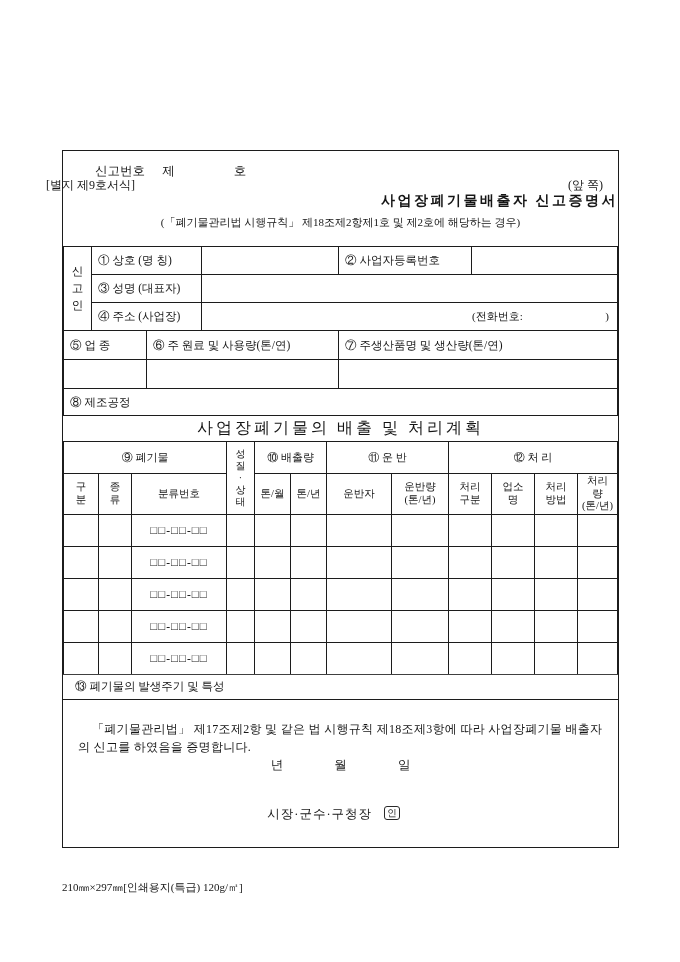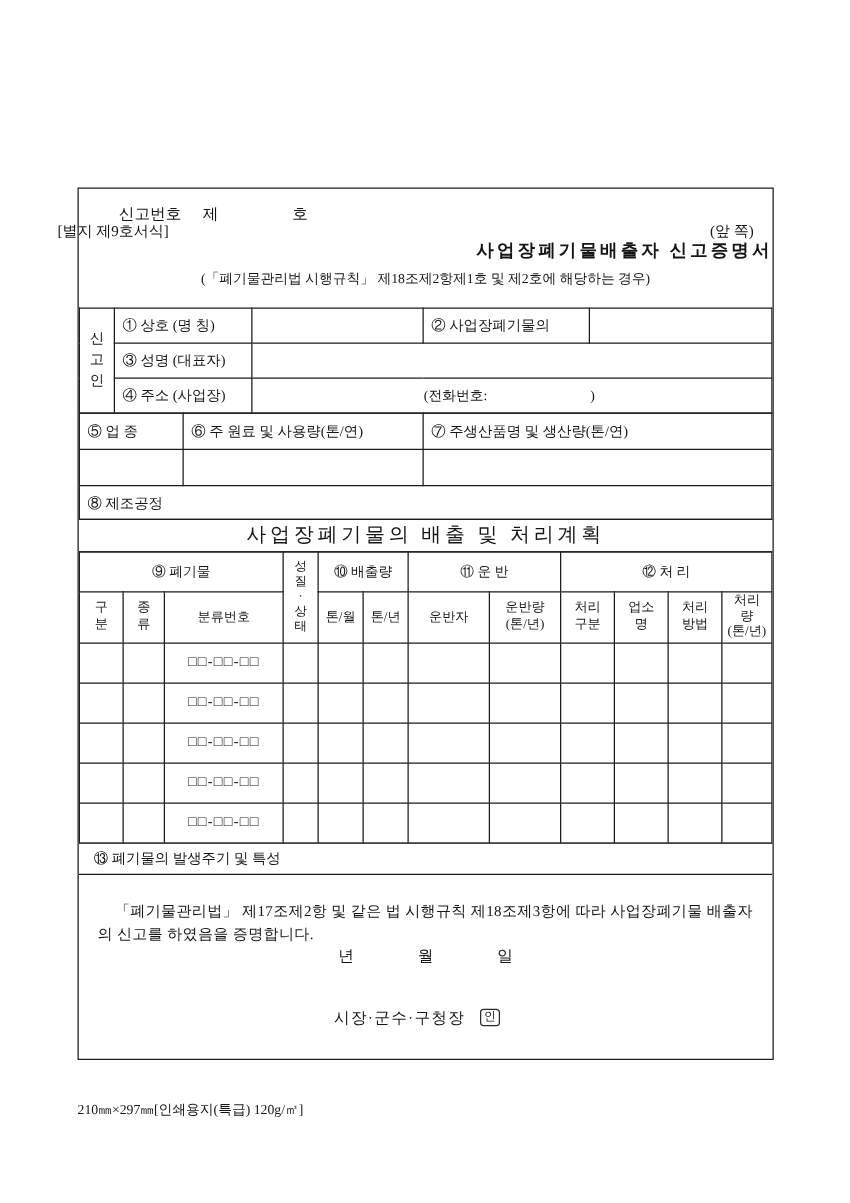--- a/index.html
+++ b/index.html
@@ -39,21 +39,21 @@
     vertical-align: middle; text-align: center;
     overflow: hidden;
   }
   .lab { text-align: left; padding-left: 6px; font-size: 11.5px; }
   .pre { white-space: pre; }
   .vert { white-space: pre-line; line-height: 1.5; padding: 0; font-size: 11.5px; }
   .pre-line { white-space: pre-line; line-height: 1.2; }
 
   .t1 { margin-top: 16px; }
   .t1 td { height: 28px; }
-  .phone-cell { padding-right: 8px; }
+  .phone-cell { text-align: right; padding-right: 8px; }
 
   .t2 { margin-top: -1px; }
   .t2 td { height: 29px; }
   .t2 tr.process td { height: 27px; }
 
   .section-row {
     margin-top: -1px; height: 27px;
     border-top: 1px solid #1c1c1c; border-bottom: 1px solid #1c1c1c;
     display: flex; align-items: center; justify-content: center;
     font-size: 16px; letter-spacing: 3px;
@@ -118,21 +118,21 @@
         <col style="width:133px">
         <col>
     </colgroup>
     <tbody>
         <tr>
       <td class="vert" rowspan="3">신
 고
 인</td>
       <td class="lab">① 상호 (명 칭)</td>
       <td></td>
-      <td class="lab">② 사업장폐기물의</td>
+      <td class="lab">② 사업자등록번호</td>
       <td></td>
     </tr>
     <tr>
       <td class="lab">③ 성명 (대표자)</td>
       <td colspan="3"></td>
     </tr>
     <tr>
       <td class="lab">④ 주소 (사업장)</td>
       <td colspan="3" class="phone-cell"><span class="pre">(전화번호:                              )</span></td>
     </tr>

